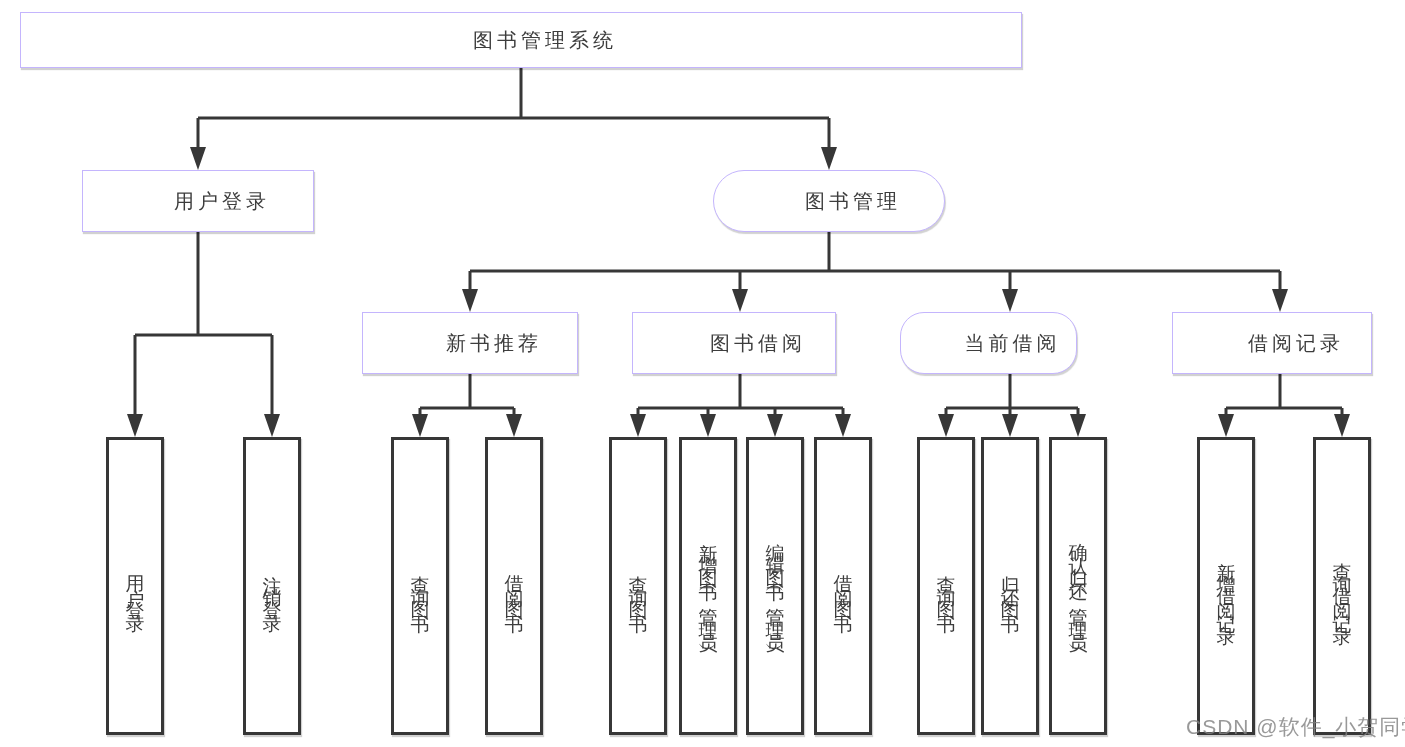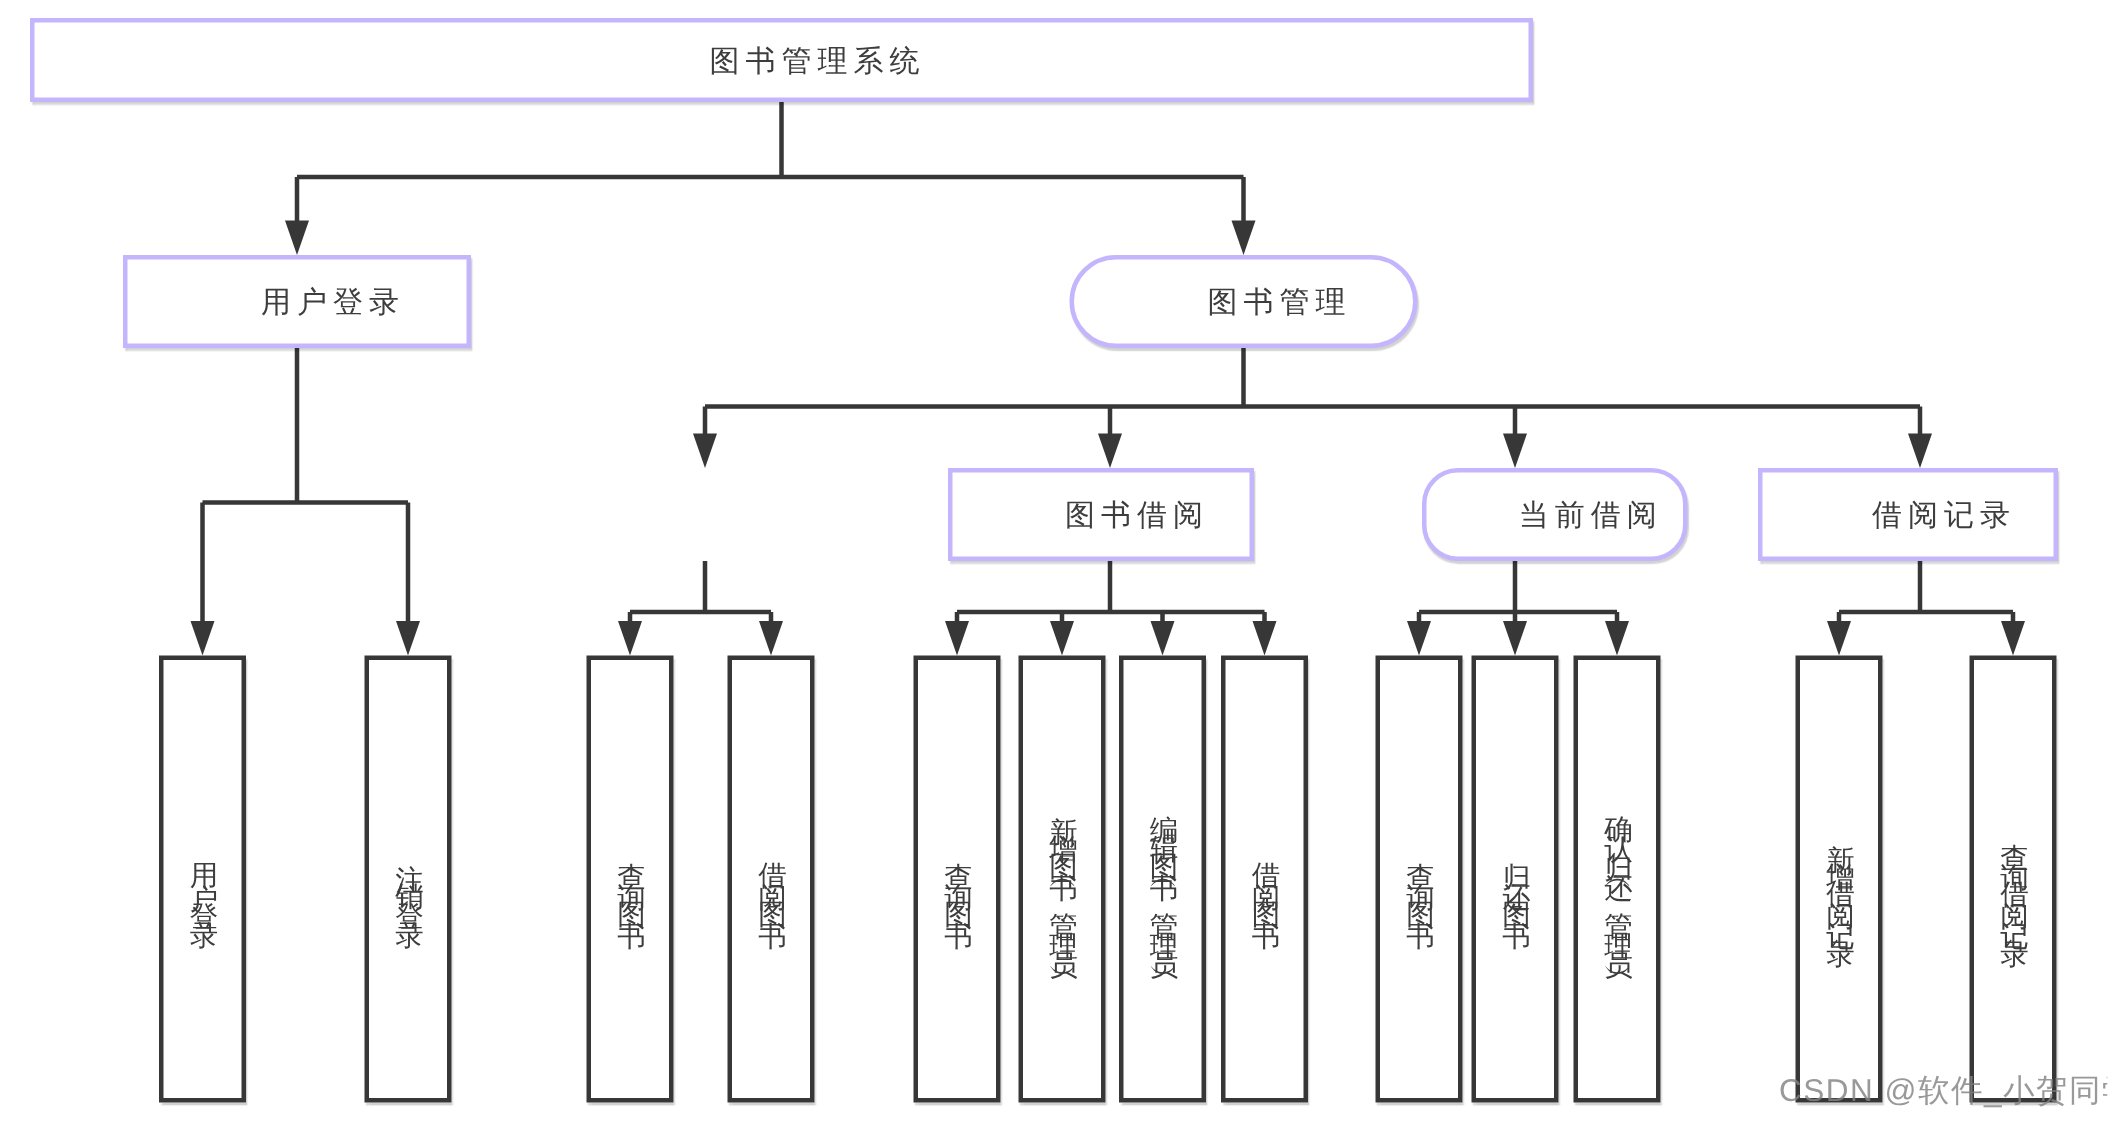--- a/index.html
+++ b/index.html
@@ -3,21 +3,21 @@
 <meta charset="utf-8">
 <style>
   html,body{margin:0;padding:0;background:#ffffff;}
   .canvas{
     position:relative;width:1405px;height:747px;background:#ffffff;overflow:hidden;
     font-family:"Liberation Sans", sans-serif;color:#3d3d3d;
   }
   .wires{position:absolute;left:0;top:0;width:1405px;height:747px;}
   .box{
     position:absolute;box-sizing:border-box;background:#ffffff;
-    border:3px solid #c4b5fd;box-shadow:1px 2px 1px rgba(0,0,0,0.18);
+    border:1px solid #c4b5fd;box-shadow:1px 2px 1px rgba(0,0,0,0.18);
     display:flex;align-items:center;justify-content:center;
     font-size:20px;letter-spacing:4px;white-space:nowrap;padding-left:48px;
   }
   .hbox{height:62px;}
   .root{height:56px;}
   .vbox{
     position:absolute;box-sizing:border-box;background:#ffffff;
     border:3px solid #373737;box-shadow:1px 2px 1px rgba(0,0,0,0.18);
     width:58px;height:298px;top:437px;
     display:flex;align-items:center;justify-content:center;
@@ -73,22 +73,23 @@
       <polygon points="1218,414 1234,414 1226,437"></polygon>
       <polygon points="1334,414 1350,414 1342,437"></polygon>
     </g>
   </svg>
 
   <div class="box root" style="left:20px;top:12px;width:1002px;">图书管理系统</div>
 
   <div class="box hbox" style="left:82px;top:170px;width:232px;">用户登录</div>
   <div class="box hbox" style="left:713px;top:170px;width:232px;border-radius:31px;">图书管理</div>
 
+  <div class="box hbox" style="left:362px;top:312px;width:216px;">新书推荐</div>
   <div class="box hbox" style="left:632px;top:312px;width:204px;">图书借阅</div>
-  <div class="box hbox" style="left:948px;top:312px;width:177px;border-radius:24px;">当前借阅</div>
+  <div class="box hbox" style="left:900px;top:312px;width:177px;border-radius:24px;">当前借阅</div>
   <div class="box hbox" style="left:1172px;top:312px;width:200px;">借阅记录</div>
 
   <div class="vbox" style="left:106px;">用户登录</div>
   <div class="vbox" style="left:243px;">注销登录</div>
 
   <div class="vbox" style="left:391px;">查询图书</div>
   <div class="vbox" style="left:485px;">借阅图书</div>
 
   <div class="vbox" style="left:609px;">查询图书</div>
   <div class="vbox" style="left:679px;">新增图书（管理员）</div>

